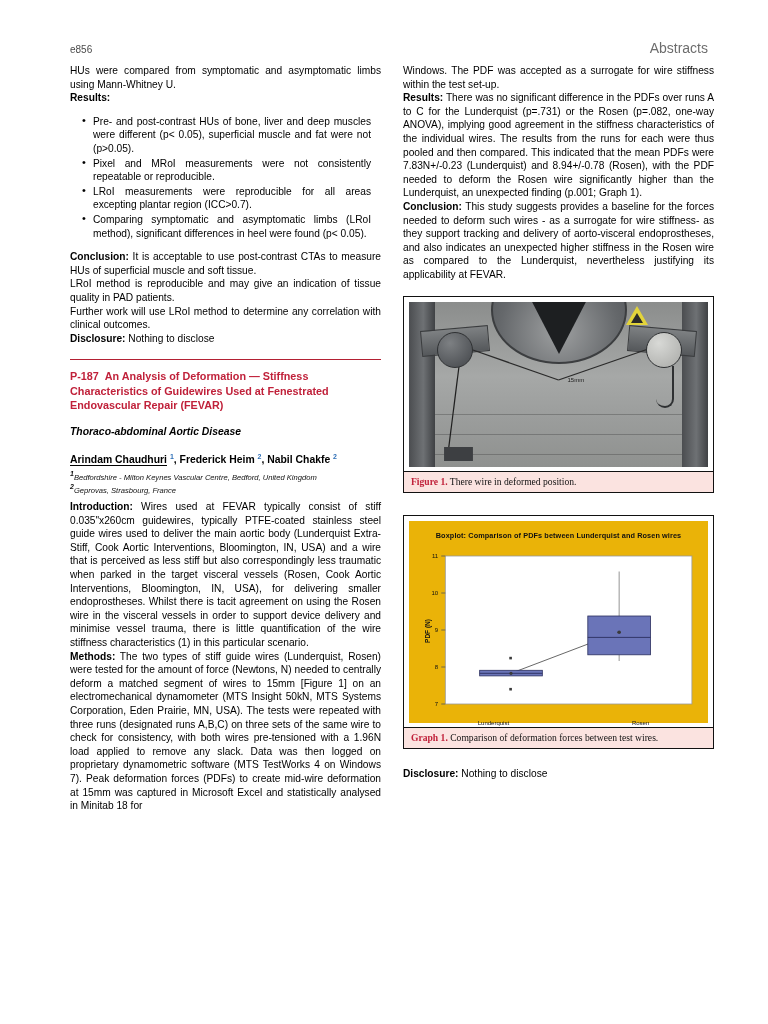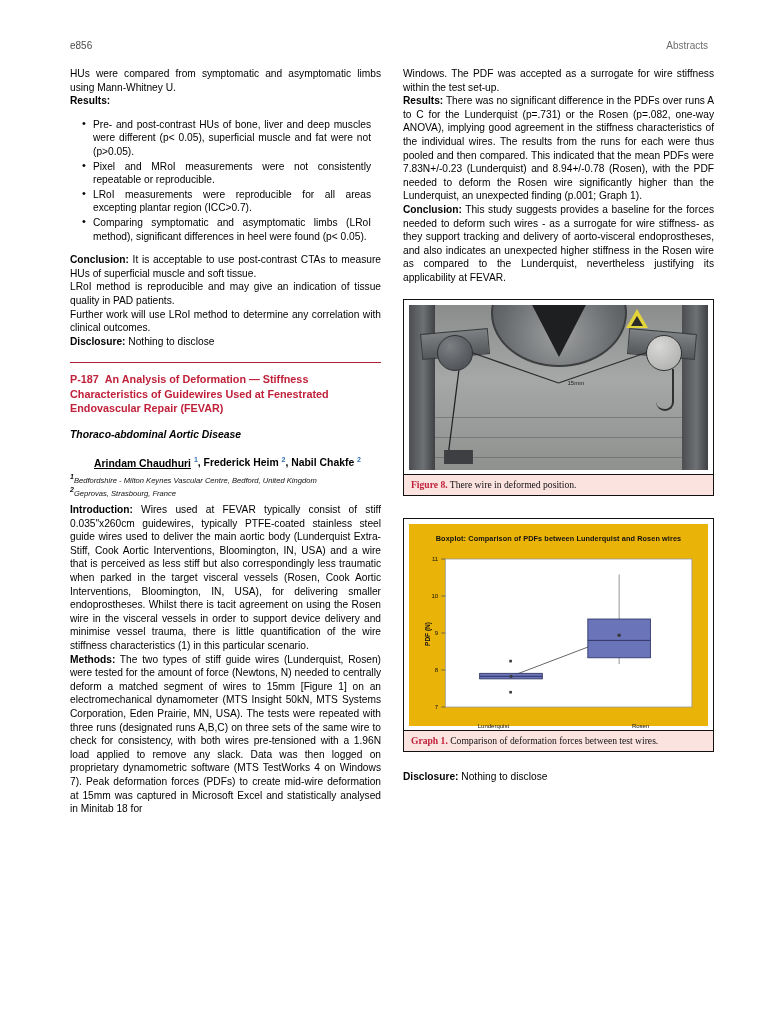--- a/index.html
+++ b/index.html
@@ -22,24 +22,24 @@
     box-sizing: border-box;
     padding: 40px 60px 40px 70px;
   }
   
   .runhead {
     display: flex;
     justify-content: space-between;
     align-items: baseline;
     font-size: 9.5px;
     color: #6d6d6d;
-    margin-bottom: 16px;
+    margin-bottom: 8px;
   }
   .runhead .folio { font-size: 10px; color: #4a4a4a; }
-  .runhead .sect  { font-size: 10px; color: #6d6d6d; }
+  .runhead .sect  { font-size: 14px; color: #6d6d6d; }
 
   
   .columns {
     display: flex;
     gap: 22px;
     align-items: flex-start;
   }
   .col {
     width: 311px;
     flex: 0 0 311px;
@@ -92,21 +92,21 @@
     margin: 0 0 12px 0;
     text-align: left;
   }
   .authors {
     font-weight: bold;
     font-size: 10.4px;
     line-height: 14px;
     margin: 0 0 1px 0;
     text-align: left;
   }
-  .authors .uline { text-decoration: underline; margin-left: 24px; }
+  .authors .uline { text-decoration: underline; }
   .authors sup, .affil sup {
     color: #2e6fb7;
     font-size: 7px;
     vertical-align: super;
     font-weight: bold;
   }
   .affil {
     font-style: italic;
     font-size: 7.6px;
     line-height: 9.6px;
@@ -339,21 +339,21 @@
               <line x1="145" y1="78" x2="232" y2="47" stroke="#2a2a2a" stroke-width="1.2"></line>
               <line x1="50" y1="52" x2="38" y2="150" stroke="#1f1f1f" stroke-width="1.2"></line>
               <rect x="34" y="145" width="28" height="14" fill="#3d3f42"></rect>
             </svg>
             <div class="roller l"></div>
             <div class="roller r"></div>
             <div class="hook"></div>
             <div class="dimlabel">15mm</div>
           </div>
         </div>
-        <div class="caption"><span class="cap-lbl">Figure 8.</span><span> There wire in deformed position.</span></div>
+        <div class="caption"><span class="cap-lbl">Figure 1.</span><span> There wire in deformed position.</span></div>
       </div>
 
       <div class="figbox" style="margin-top:22px;">
         <div class="framepad">
           <div class="chartwrap">
             <div class="charttitle">Boxplot: Comparison of PDFs between  Lunderquist and  Rosen wires</div>
             <div class="plotarea-outer">
               <div class="ylabel-rot">PDF (N)</div>
               <svg width="100%" height="175" viewBox="0 0 280 175" preserveAspectRatio="none">
 

